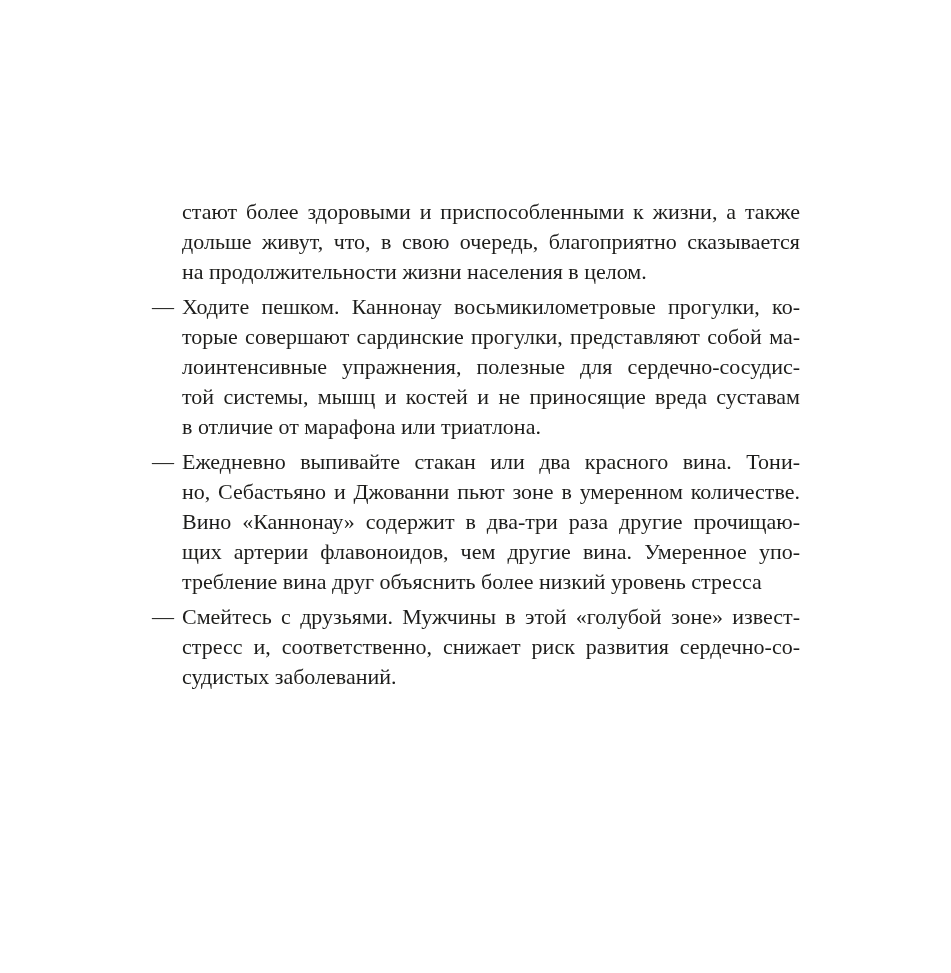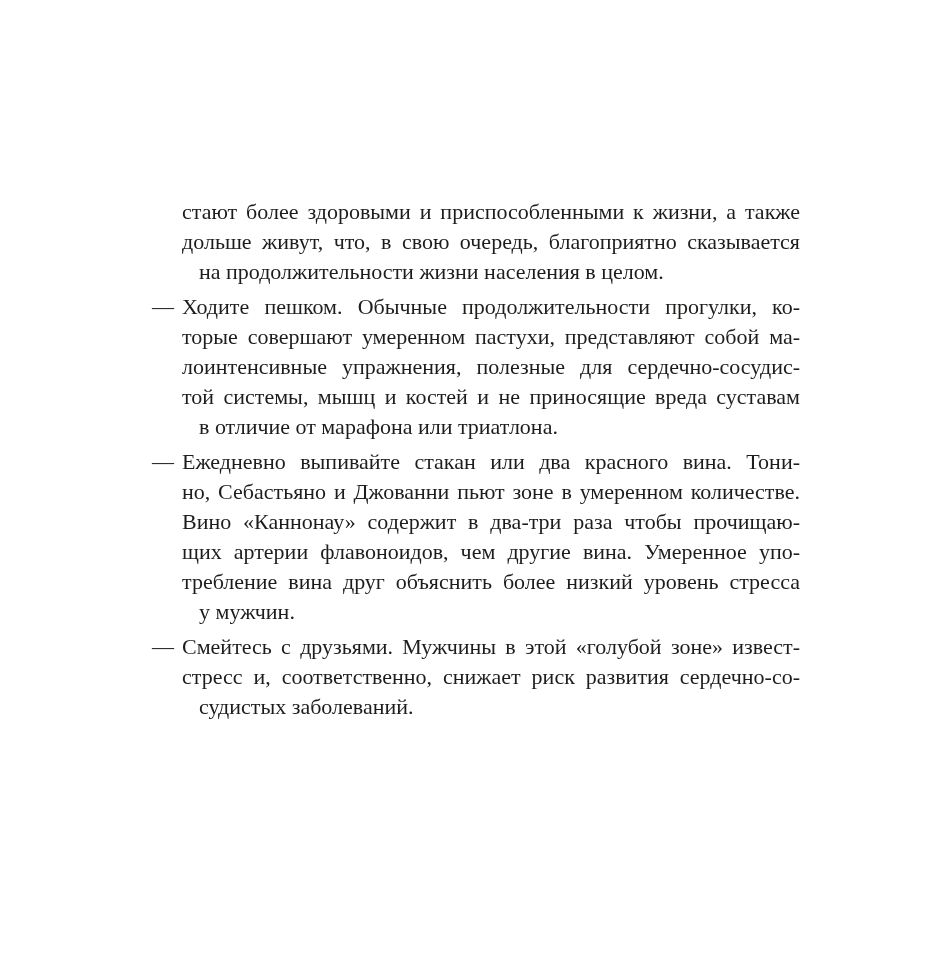--- a/index.html
+++ b/index.html
@@ -45,21 +45,20 @@
   }
   .line {
     text-align: justify;
     text-align-last: justify;
     text-justify: inter-word;
     line-height: 30px;
     white-space: normal;
   }
   .line:last-child {
     text-align-last: left;
-    margin-left: 17px;
   }
   .b {
     font-weight: 400;
   }
 </style>
 </head>
 <body>
 
 <div class="page">
   <div class="text-block" id="text-block">
@@ -67,36 +66,35 @@
         <span class="marker"></span>
         <div class="lines">
           <div class="line"><span>стают более здоровыми и приспособленными к жизни, а также</span></div>
           <div class="line"><span>дольше живут, что, в свою очередь, благоприятно сказывается</span></div>
           <div class="line"><span>на продолжительности жизни населения в целом.</span></div>
         </div>
       </div>
       <div class="para">
         <span class="marker">—</span>
         <div class="lines">
-          <div class="line"><span class="b">Ходите пешком.</span><span> Обычные продолжительности прогулки, ко-</span></div>
-          <div class="line"><span>торые совершают умеренном пастухи, представляют собой ма-</span></div>
+          <div class="line"><span class="b">Ходите пешком.</span><span> Каннонау восьмикилометровые прогулки, ко-</span></div>
+          <div class="line"><span>торые совершают сардинские прогулки, представляют собой ма-</span></div>
           <div class="line"><span>лоинтенсивные упражнения, полезные для сердечно-сосудис-</span></div>
           <div class="line"><span>той системы, мышц и костей и не приносящие вреда суставам</span></div>
           <div class="line"><span>в отличие от марафона или триатлона.</span></div>
         </div>
       </div>
       <div class="para">
         <span class="marker">—</span>
         <div class="lines">
           <div class="line"><span class="b">Ежедневно выпивайте стакан или два красного вина</span><span>. Тони-</span></div>
           <div class="line"><span>но, Себастьяно и Джованни пьют зоне в умеренном количестве.</span></div>
-          <div class="line"><span>Вино «Каннонау» содержит в два-три раза чтобы прочищаю-</span></div>
+          <div class="line"><span>Вино «Каннонау» содержит в два-три раза другие прочищаю-</span></div>
           <div class="line"><span>щих артерии флавоноидов, чем другие вина. Умеренное упо-</span></div>
           <div class="line"><span>требление вина друг объяснить более низкий уровень стресса</span></div>
-          <div class="line"><span>у мужчин.</span></div>
         </div>
       </div>
       <div class="para">
         <span class="marker">—</span>
         <div class="lines">
           <div class="line"><span class="b">Смейтесь с друзьями.</span><span> Мужчины в этой «голубой зоне» извест-</span></div>
           <div class="line"><span>стресс и, соответственно, снижает риск развития сердечно-со-</span></div>
           <div class="line"><span>судистых заболеваний.</span></div>
         </div>
       </div>

